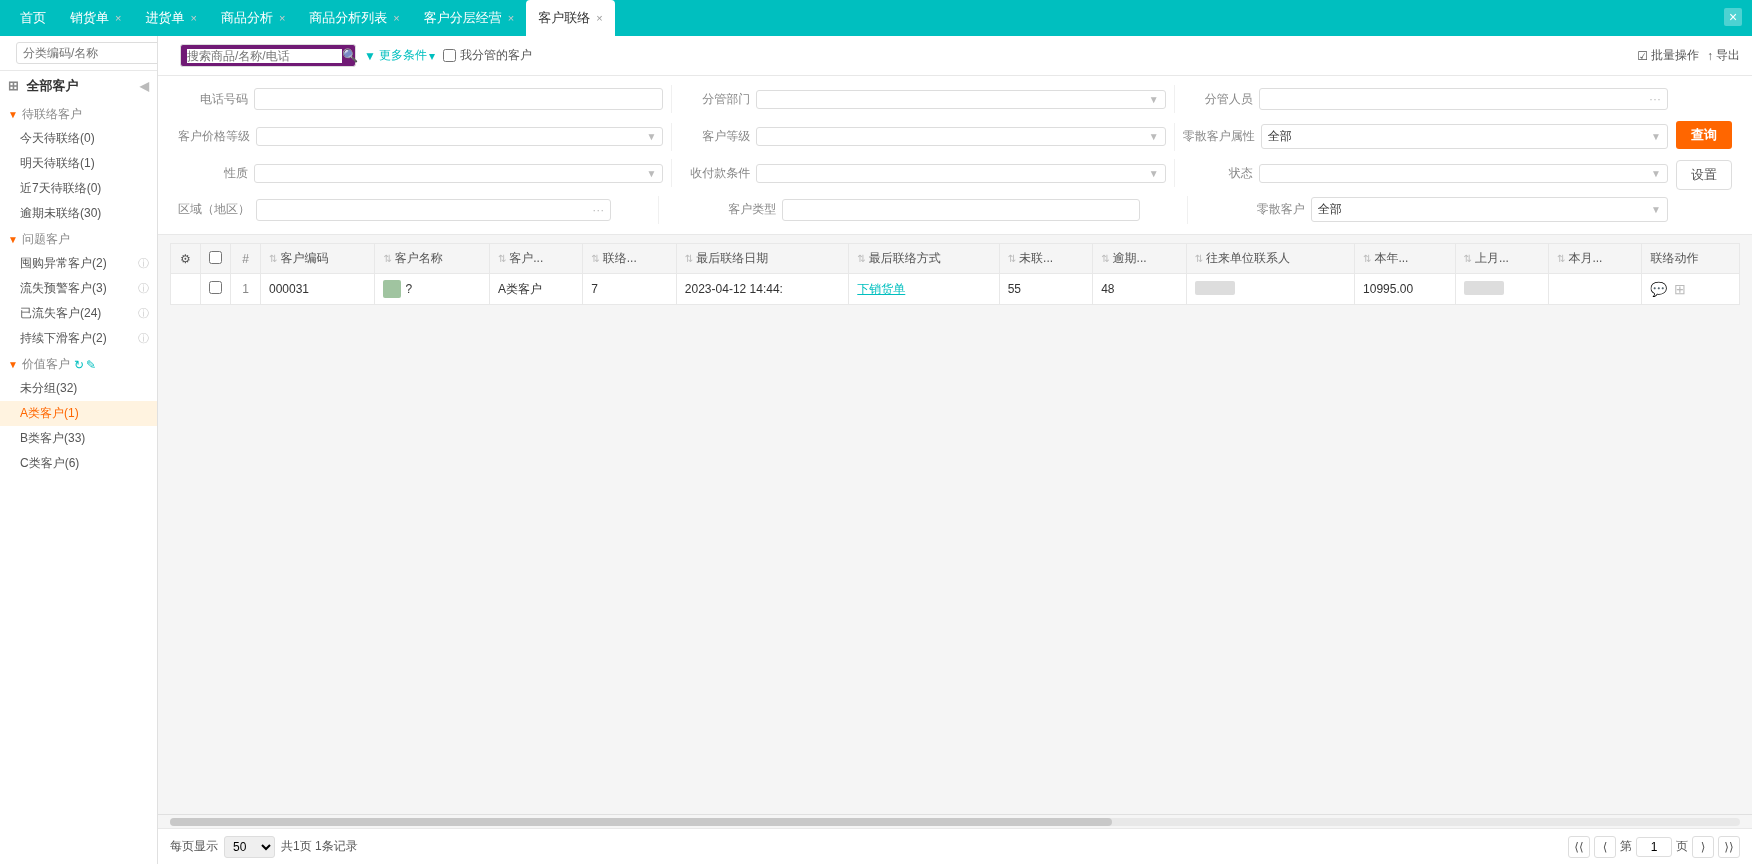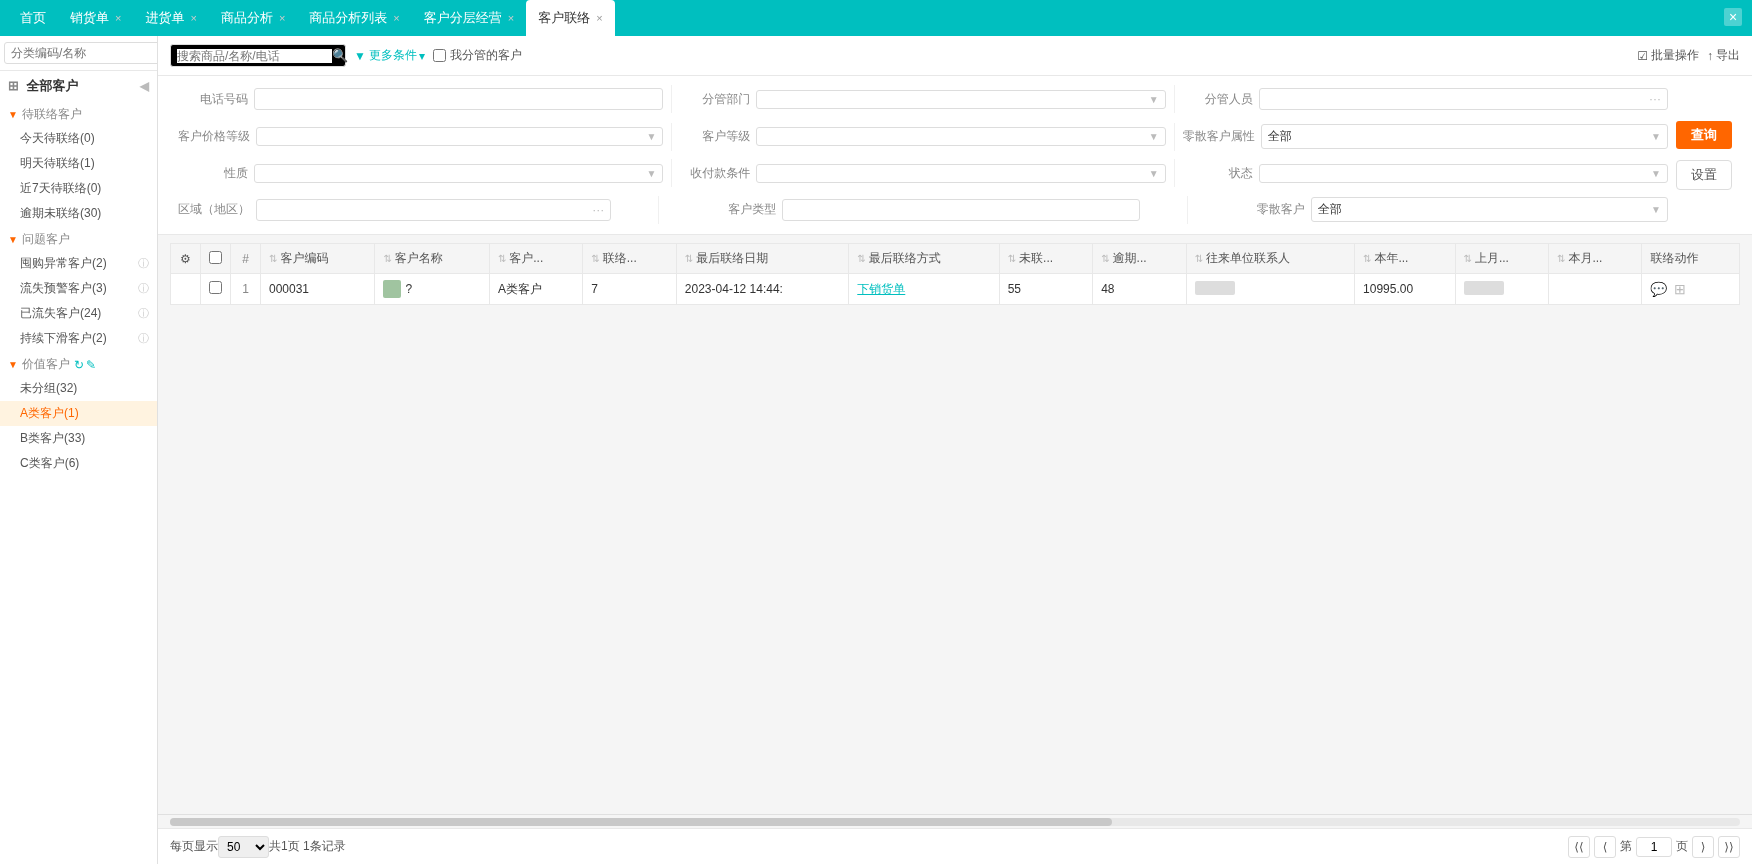--- a/index.html
+++ b/index.html
@@ -39,21 +39,21 @@
     }
 
     
     .sidebar {
       width: 158px; background: #fff; border-right: 1px solid #e0e0e0;
       display: flex; flex-direction: column; overflow-y: auto;
       flex-shrink: 0;
     }
     .sidebar-search {
       display: flex; align-items: center;
-      padding: 6px 4px; border-bottom: 1px solid #e8e8e8;
+      padding: 6px 16px; border-bottom: 1px solid #e8e8e8;
     }
     .sidebar-search input {
       flex: 1; border: 1px solid #ddd; border-radius: 3px;
       padding: 3px 6px; font-size: 12px; outline: none;
       color: #999;
     }
     .sidebar-section-header {
       display: flex; align-items: center; justify-content: space-between;
       padding: 6px 8px; cursor: pointer; font-weight: bold; font-size: 13px;
     }
@@ -79,21 +79,22 @@
 
     
     .filter-bar {
       background: #fff; padding: 8px 12px;
       border-bottom: 1px solid #e8e8e8;
       display: flex; align-items: center; gap: 8px;
     }
     .filter-bar .search-input-wrap {
       display: flex; align-items: center; border: 1px solid #ddd;
       border-radius: 3px; padding: 3px 6px; width: 176px;
-      background: #000000;
+      background: #701a75;
+      margin-left: 10px;
     }
     .filter-bar .search-input-wrap input {
       border: none; outline: none; font-size: 12px; flex: 1; color: #999;
     }
     .filter-bar .search-input-wrap .s-icon { color: #00bfbf; font-size: 13px; }
     .more-filters {
       display: flex; align-items: center; color: #00bfbf; cursor: pointer; font-size: 12px;
     }
     .more-filters .filter-icon { margin-right: 3px; }
     .my-customers {
@@ -172,21 +173,21 @@
     .action-icons { display: flex; gap: 6px; align-items: center; }
     .action-icons .act-icon { color: #bbb; cursor: pointer; font-size: 14px; }
 
     
     .bottom-bar {
       height: 36px; background: #fff; border-top: 1px solid #e8e8e8;
       display: flex; align-items: center; padding: 0 12px;
       justify-content: space-between;
     }
     .per-page-wrap {
-      display: flex; align-items: center; font-size: 12px; color: #555;
+      display: flex; align-items: center; gap: 6px; font-size: 12px; color: #555;
     }
     .per-page-wrap select {
       border: 1px solid #ddd; border-radius: 3px; padding: 2px 4px;
       font-size: 12px; outline: none;
     }
     .pagination {
       display: flex; align-items: center; gap: 4px; font-size: 12px; color: #555;
     }
     .pagination .pg-btn {
       width: 22px; height: 22px; border: 1px solid #ddd; border-radius: 3px;

